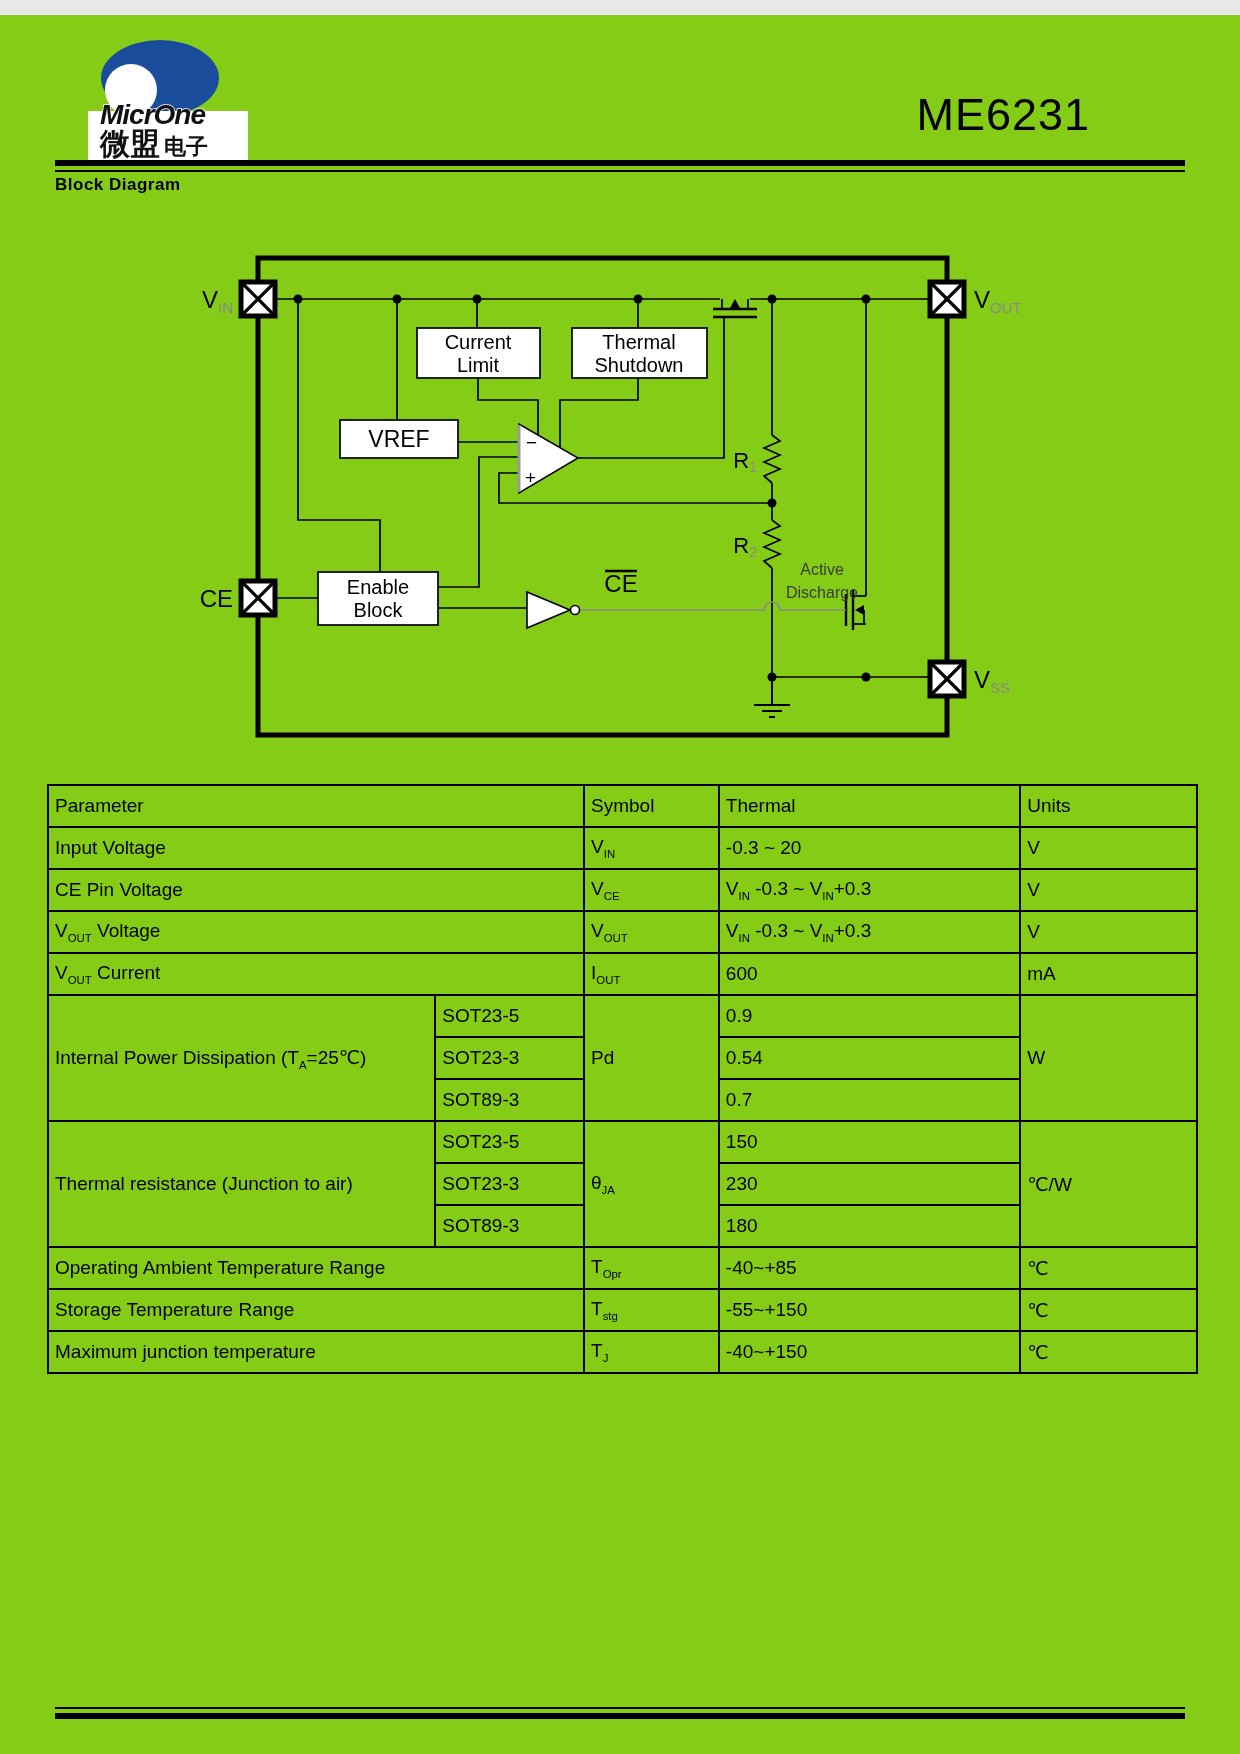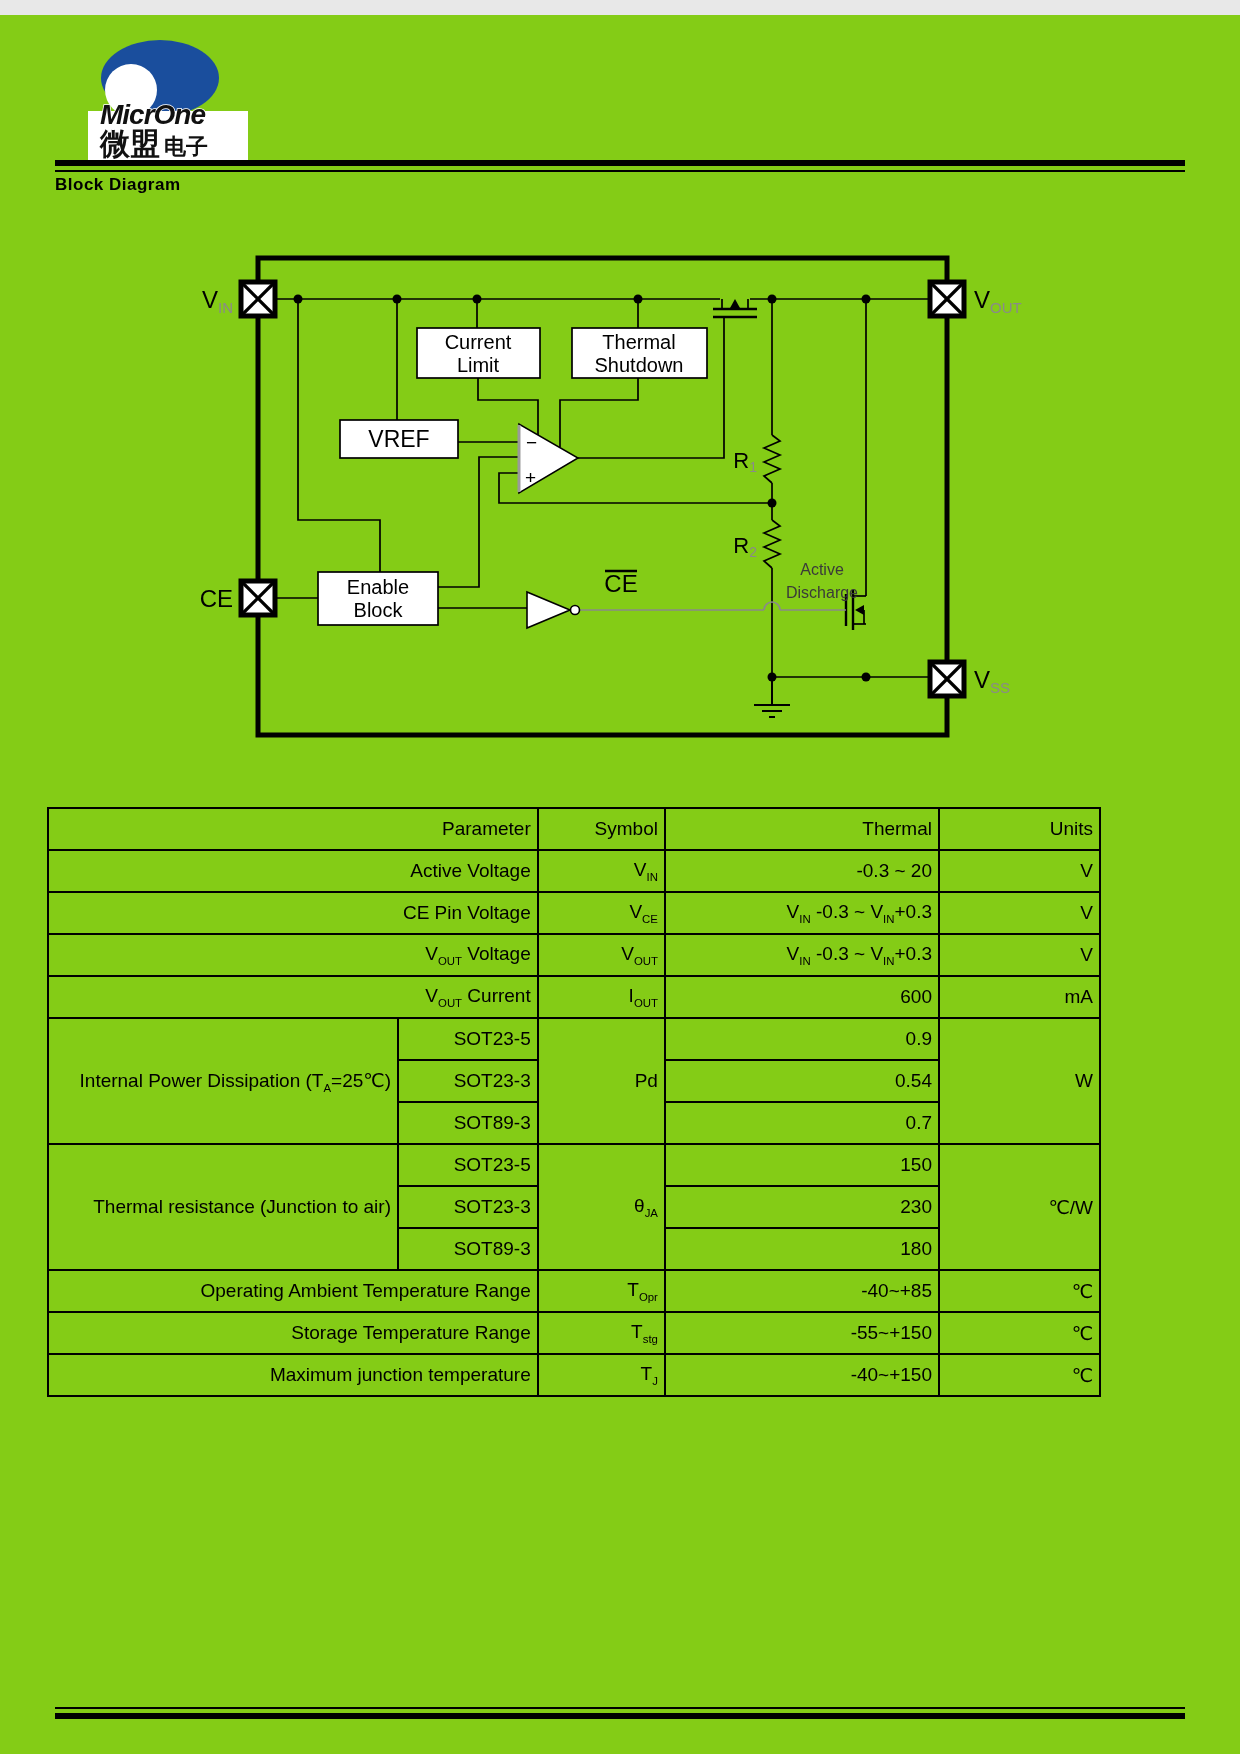--- a/index.html
+++ b/index.html
@@ -10,22 +10,22 @@
   .product-title{position:absolute;top:74px;right:150px;font-size:45px;letter-spacing:1px;}
   .rule-thick{position:absolute;left:55px;width:1130px;height:6px;background:#000;}
   .rule-thin{position:absolute;left:55px;width:1130px;height:2px;background:#000;}
   .hdr-thick{top:145px;} .hdr-thin{top:155px;}
   .sec-title{position:absolute;left:55px;font-size:17px;font-weight:bold;letter-spacing:.5px;}
   .t-block{top:160px;} .t-amr{top:746px;}
   
   .diagram-svg{position:absolute;left:0;top:210px;width:1240px;height:540px;}
   .diagram-svg text{font-family:"Liberation Sans","DejaVu Sans",sans-serif;}
   
-  .amr-table{position:absolute;left:47px;top:792px;width:1054px;border-collapse:collapse;
-             font-size:19px;text-align:right;}
+  .amr-table{position:absolute;left:47px;top:769px;width:1151px;border-collapse:collapse;
+             font-size:19px;text-align:left;}
   .amr-table th,.amr-table td{border:2px solid #000;height:40px;padding:0 6px;font-weight:normal;}
   .amr-table sub{font-size:60%;}
   
   .ftr-thin{top:1692px;} .ftr-thick{top:1698px;}
   .footer-bar{position:absolute;left:0;right:0;top:1716px;height:30px;font-size:20px;}
   .footer-version{position:absolute;left:115px;}
   .footer-link{position:absolute;left:0;right:0;text-align:center;color:#0000d4;text-decoration:underline;}
   .footer-page{position:absolute;right:155px;}
 </style>
 </head>
@@ -36,20 +36,21 @@
   <svg class="logo-svg" width="160" height="135" viewBox="0 0 160 135">
     <g>
       <ellipse cx="72" cy="51" rx="59" ry="38" fill="#1a4e9d"></ellipse>
       <circle cx="43" cy="63" r="26" fill="#ffffff"></circle>
       <rect x="0" y="84" width="160" height="51" fill="#ffffff"></rect>
     </g>
     <text x="12" y="97" font-size="28" font-weight="bold" font-style="italic" letter-spacing="-1" fill="#111" stroke="#fff" stroke-width="1.5" paint-order="stroke">MicrOne</text>
     <text x="12" y="127" font-weight="bold" fill="#111"><tspan font-size="30">微盟</tspan><tspan font-size="22" dx="4">电子</tspan></text>
   </svg>
 
+  <div class="product-title">ME6231</div>
   <div class="rule-thick hdr-thick"></div>
   <div class="rule-thin hdr-thin"></div>
 
   <div class="sec-title t-block">Block Diagram</div>
 
   <svg class="diagram-svg" viewBox="0 210 1240 540">
 
     <rect x="258" y="243" width="689" height="477" fill="none" stroke="#000" stroke-width="5"></rect>
 
     <g stroke="#000" stroke-width="1.7" fill="none">
@@ -211,21 +212,21 @@
         <col style="width:177px">
     </colgroup>
     <tbody>
         <tr>
       <th colspan="2">Parameter</th>
       <th>Symbol</th>
       <th>Thermal</th>
       <th>Units</th>
     </tr>
     <tr>
-      <td colspan="2">Active Voltage</td>
+      <td colspan="2">Input Voltage</td>
       <td>V<sub>IN</sub></td>
       <td>-0.3 ~ 20</td>
       <td>V</td>
     </tr>
     <tr>
       <td colspan="2">CE Pin Voltage</td>
       <td>V<sub>CE</sub></td>
       <td>V<sub>IN</sub> -0.3 ~ V<sub>IN</sub>+0.3</td>
       <td>V</td>
     </tr>

